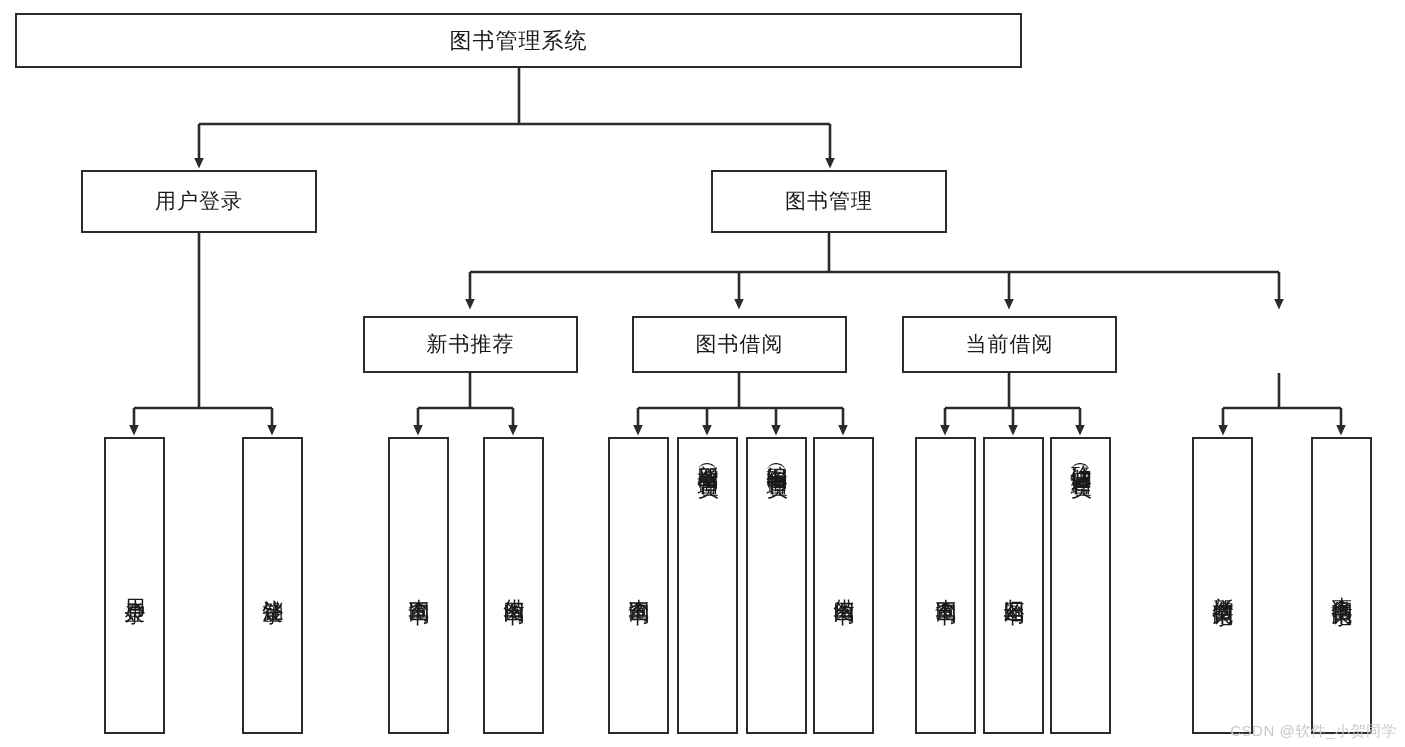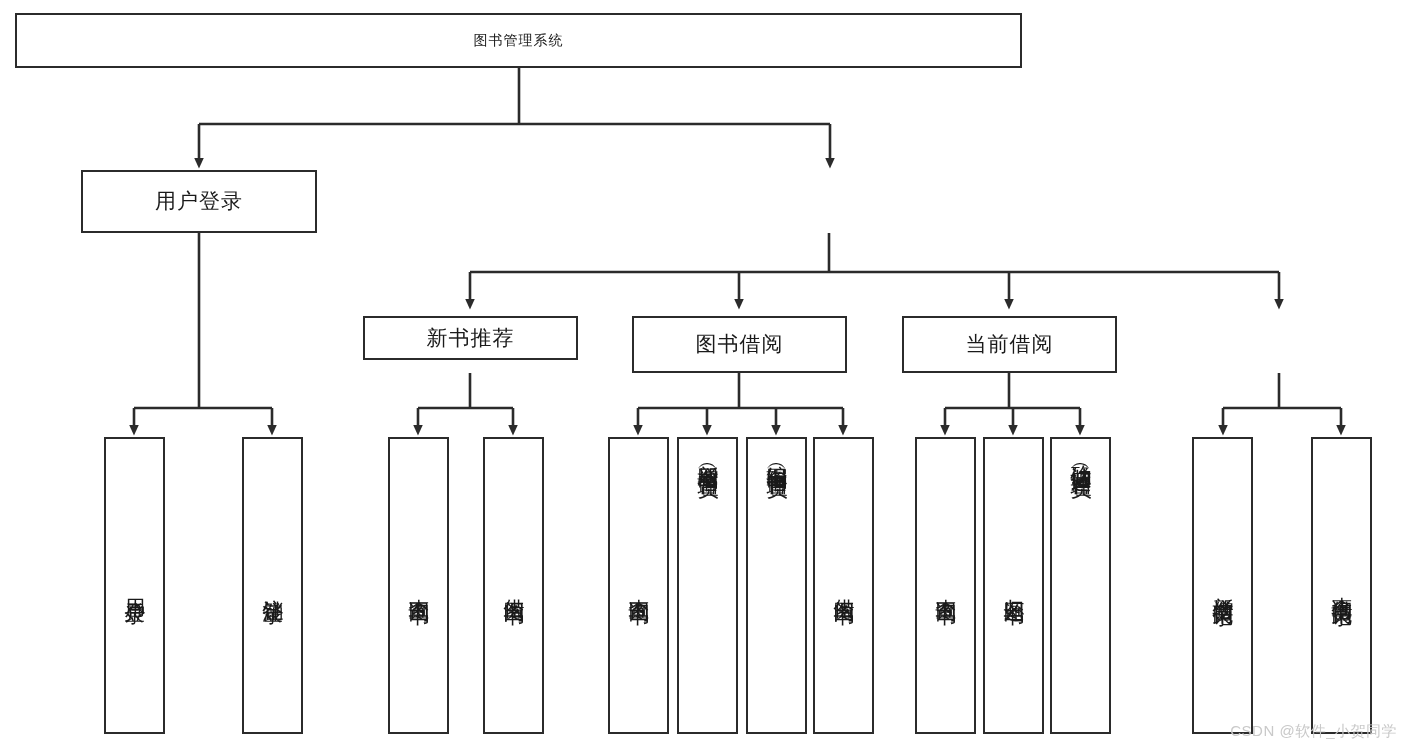--- a/index.html
+++ b/index.html
@@ -8,21 +8,21 @@
   #stage{position:relative;width:1405px;height:747px;background:#fff;}
   svg#wires{position:absolute;left:0;top:0;width:1405px;height:747px;}
 
   .node{position:absolute;box-sizing:border-box;background:#ffffff;
         border:2.5px solid #2b2b2b;display:flex;align-items:center;
         justify-content:center;text-align:center;}
   .node .lbl{display:block;line-height:1.15;color:#1a1a1a;}
 
   
   .h-node .lbl{font-size:21px;letter-spacing:1px;}
-  .root .lbl{font-size:14px;}
+  .root .lbl{font-size:22px;}
 
   
   .leaf{align-items:flex-start;justify-content:center;padding-top:9px;}
   .leaf .lbl{writing-mode:vertical-rl;text-orientation:upright;
              font-size:21px;line-height:1.28;letter-spacing:2px;
              white-space:nowrap;}
   .leaf.mid{align-items:center;padding-top:0;}
 
   .watermark{position:absolute;right:8px;bottom:6px;font-size:15px;
              color:#c9c9c9;letter-spacing:.5px;white-space:nowrap;}
@@ -82,22 +82,25 @@
     </g>
   </svg>
 
   <div class="node h-node root" style="left:15px;top:13px;width:1007px;height:55px;">
     <span class="lbl">图书管理系统</span>
   </div>
 
   <div class="node h-node" style="left:81px;top:170px;width:236px;height:63px;">
     <span class="lbl">用户登录</span>
   </div>
+  <div class="node h-node" style="left:711px;top:170px;width:236px;height:63px;">
+    <span class="lbl">图书管理</span>
+  </div>
 
-  <div class="node h-node" style="left:363px;top:316px;width:215px;height:44px;">
+  <div class="node h-node" style="left:363px;top:316px;width:215px;height:57px;">
     <span class="lbl">新书推荐</span>
   </div>
   <div class="node h-node" style="left:902px;top:316px;width:215px;height:57px;">
     <span class="lbl">当前借阅</span>
   </div>
   <div class="node h-node" style="left:632px;top:316px;width:215px;height:57px;">
     <span class="lbl">图书借阅</span>
   </div>
 
   <div class="node leaf mid" style="left:104px;top:437px;width:61px;height:297px;">

